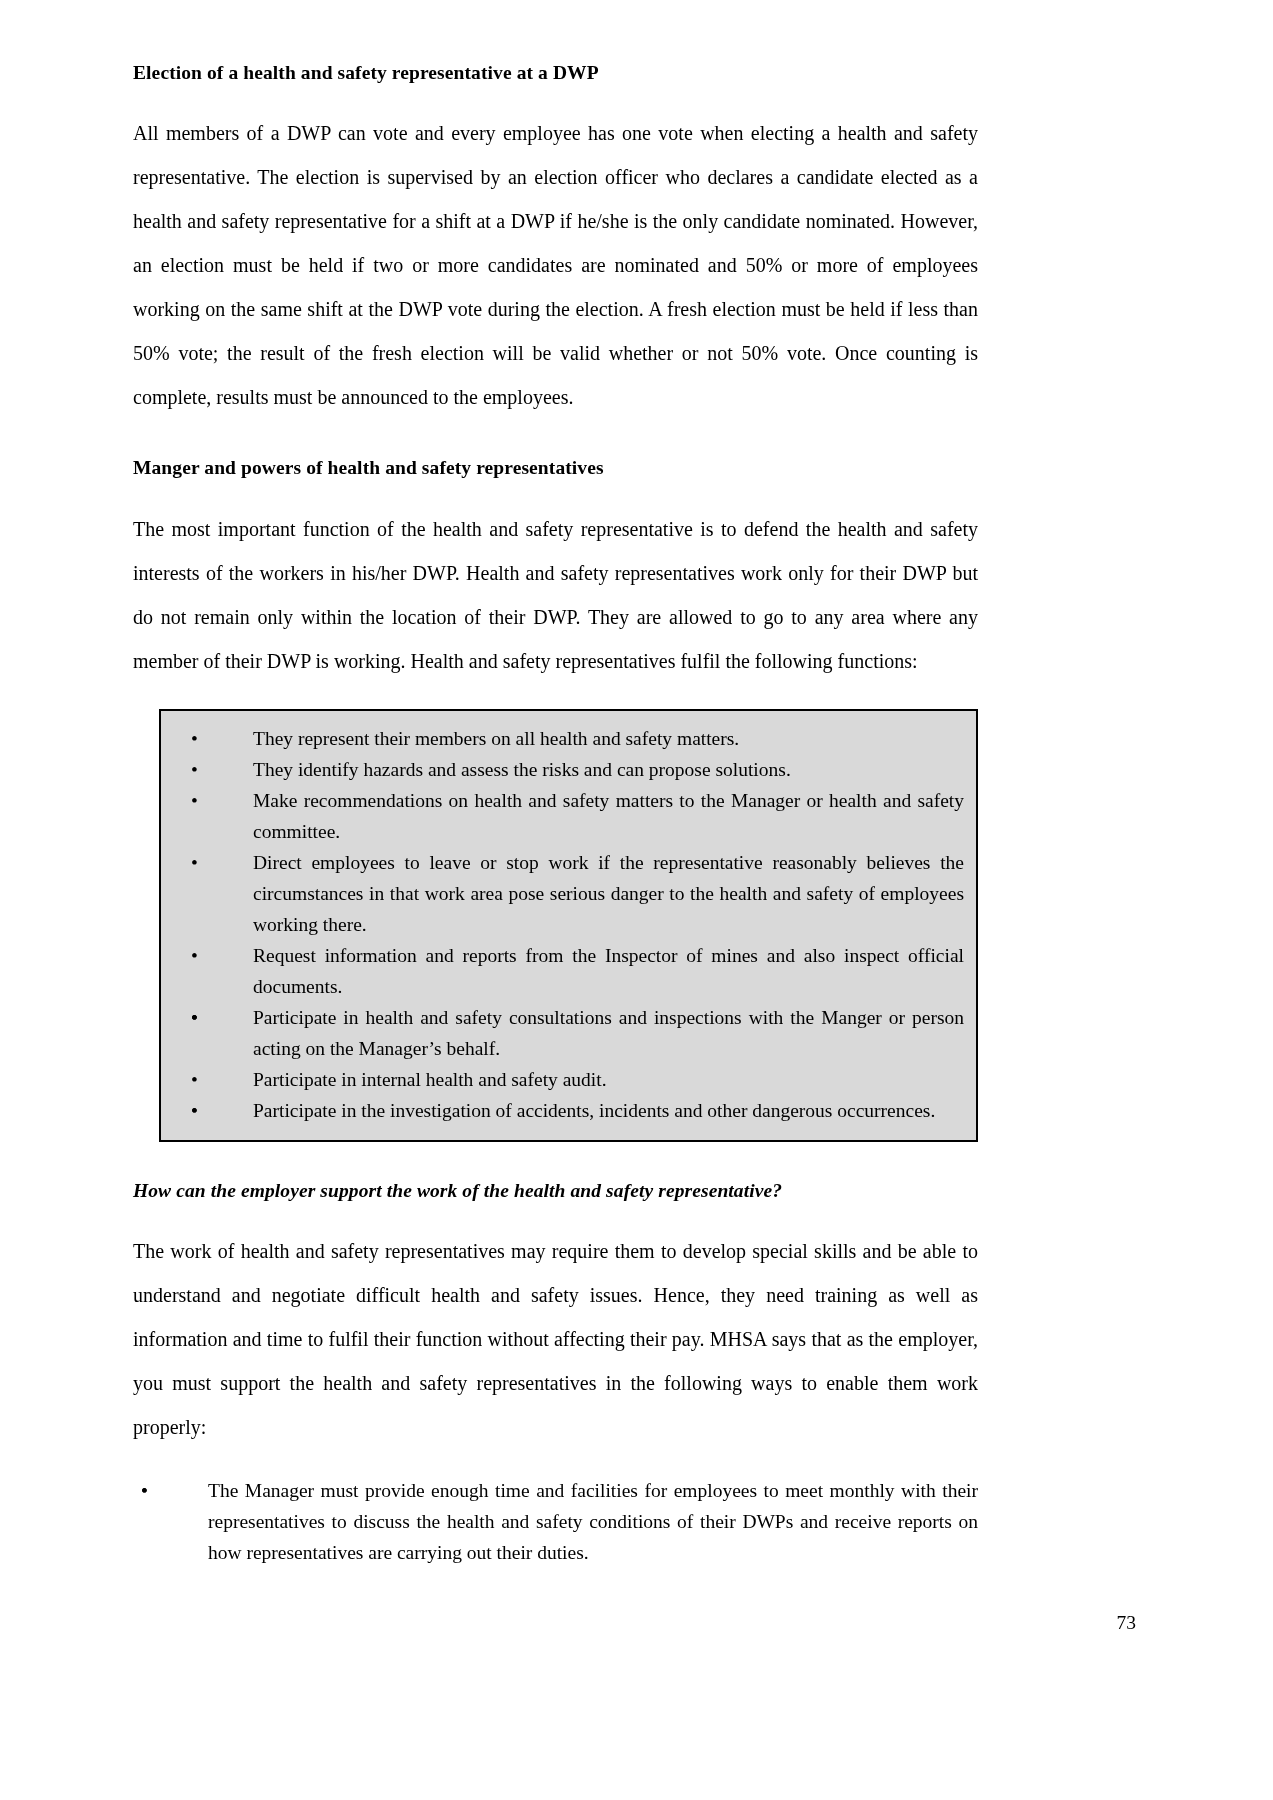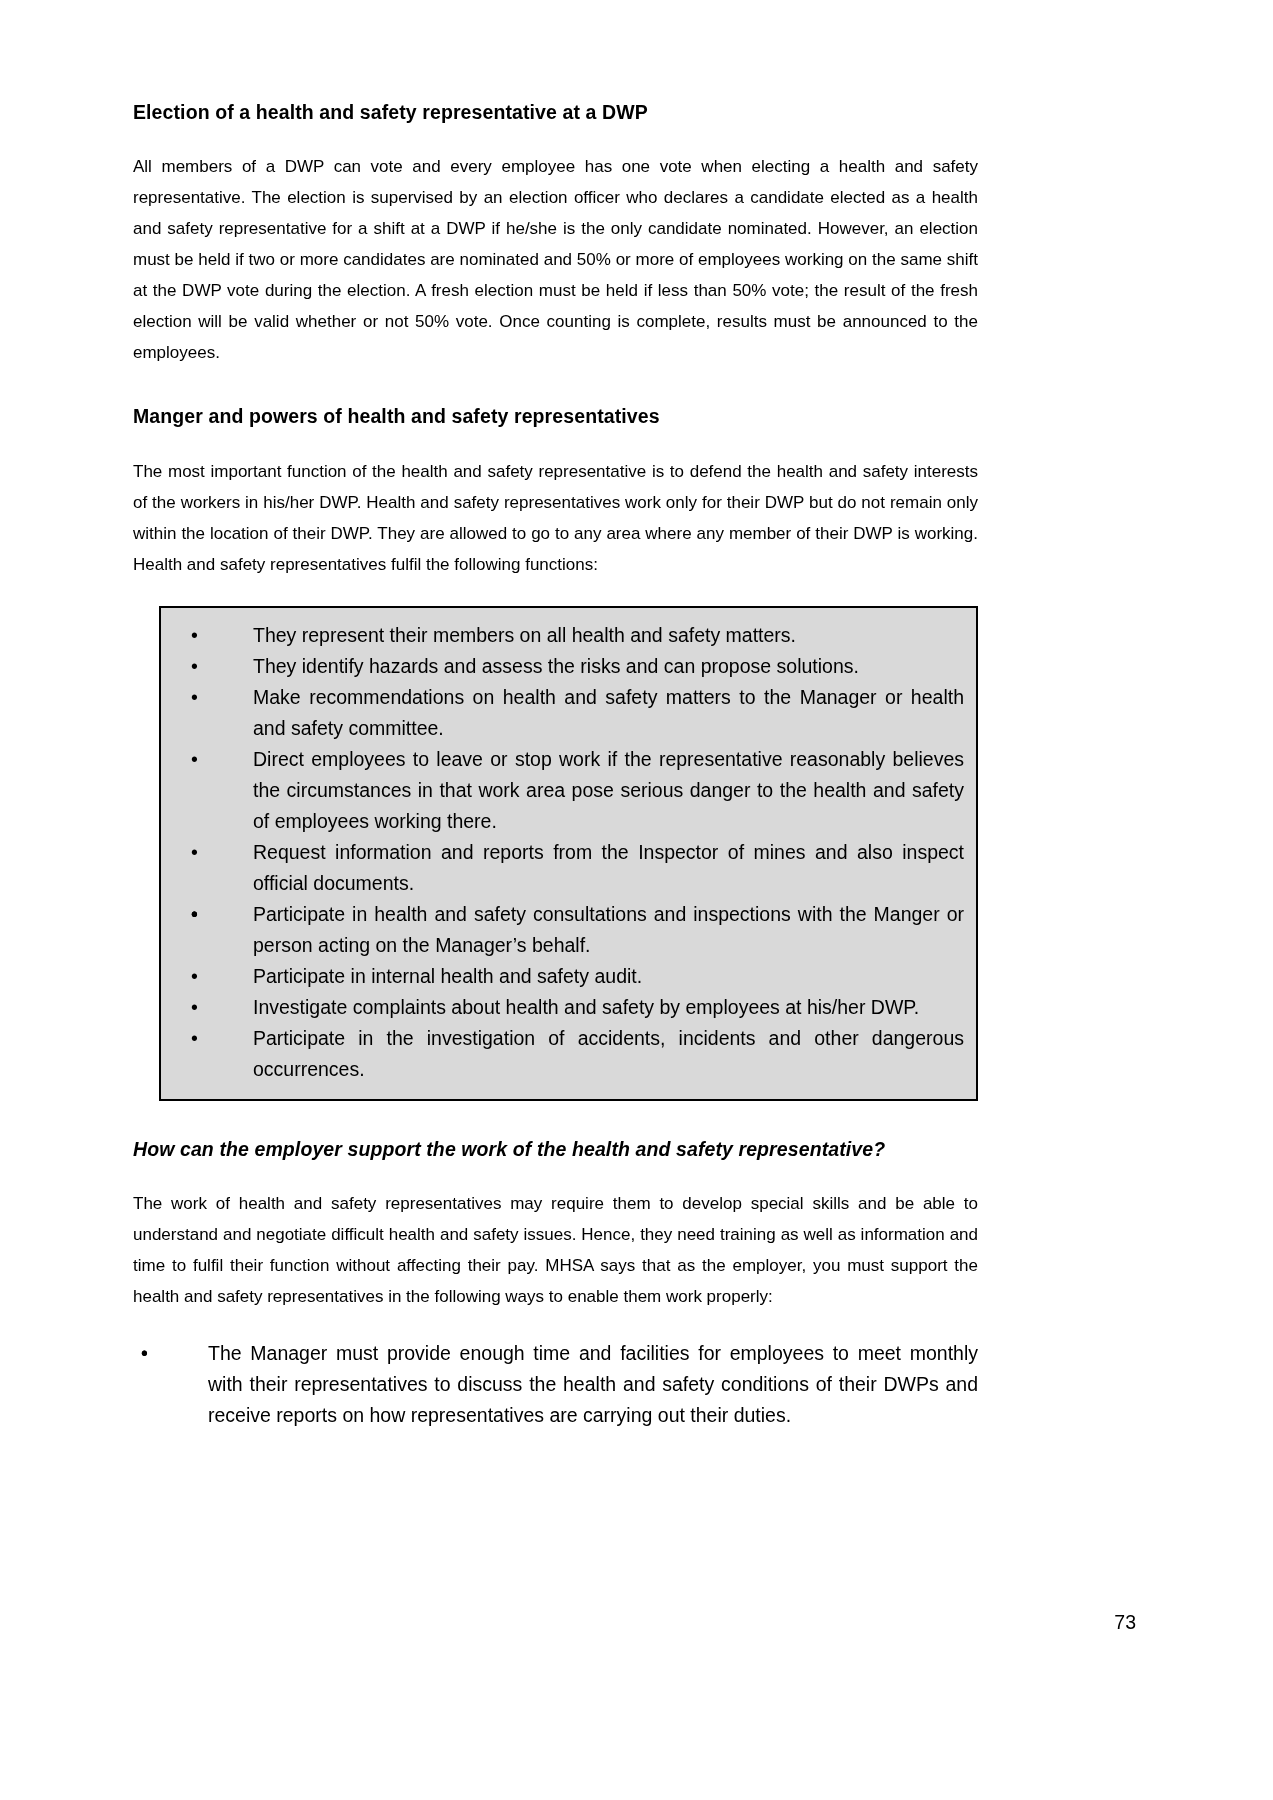--- a/index.html
+++ b/index.html
@@ -11,22 +11,23 @@
     width: 1273px;
     min-height: 1800px;
     font-family: "Liberation Sans", sans-serif;
     color: #000000;
     position: relative;
   }
   .page {
     width: 1273px;
     min-height: 1800px;
     box-sizing: border-box;
-    padding: 100px 272px 60px 133px;
+    padding: 60px 272px 60px 133px;
     position: relative;
+    font-family: Liberation Serif, serif;
   }
   .content {
     width: 845px;
   }
   h2.section-heading {
     font-size: 19.5px;
     font-weight: bold;
     margin: 0 0 26px 0;
     line-height: 1.3;
     letter-spacing: 0.1px;
@@ -40,22 +41,22 @@
   }
   h3.italic-heading {
     font-size: 19.5px;
     font-weight: bold;
     font-style: italic;
     margin: 36px 0 26px 0;
     line-height: 1.3;
     letter-spacing: 0.1px;
   }
   p.body-text {
-    font-size: 17px;
-    line-height: 31px;
+    font-size: 20px;
+    line-height: 44px;
     text-align: justify;
     margin: 0 0 26px 0;
   }
   p.body-text:last-child {
     margin-bottom: 0;
   }
   .framed-box {
     border: 2px solid #000000;
     background: #d9d9d9;
     padding: 12px 12px 14px 12px;
@@ -129,21 +130,21 @@
       <ul class="box-list" id="functions-list">
           <li><span class="bullet">•</span><span>They represent their members on all health and safety matters.</span></li>
           <li><span class="bullet">•</span><span>They identify hazards and assess the risks and can propose solutions.</span></li>
           <li><span class="bullet">•</span><span>Make recommendations on health and safety matters to the Manager or health and safety committee.</span></li>
           <li><span class="bullet">•</span><span>Direct employees to leave or stop work if the representative reasonably believes the circumstances in that work area pose serious danger to the health and safety of employees working there.</span></li>
           <li><span class="bullet">•</span><span>Request information and reports from the Inspector of mines and also inspect official documents.</span></li>
           <li><span class="bullet">•</span></li>
           <li><span class="bullet">•</span></li>
           <li><span class="bullet">•</span><span>Participate in health and safety consultations and inspections with the Manger or person acting on the Manager’s behalf.</span></li>
           <li><span class="bullet">•</span><span>Participate in internal health and safety audit.</span></li>
-          <li><span class="bullet">•</span><span>Investigate complaints about health and safety by employees at his/her DWP.</span></li>
+          <li><span class="bullet">•</span></li>
           <li><span class="bullet">•</span><span>Participate in the investigation of accidents, incidents and other dangerous occurrences.</span></li>
         </ul>
     </div>
 
     <h3 class="italic-heading">How can the employer support the work of the health and safety representative?</h3>
 
     <p class="body-text">The work of health and safety representatives may require them to develop special skills and be able to understand and negotiate difficult health and safety issues. Hence, they need training as well as information and time to fulfil their function without affecting their pay. MHSA says that as the employer, you must support the health and safety representatives in the following ways to enable them work properly:</p>
 
     <ul class="plain-list" id="support-list">
         <li><span class="bullet">•</span></li>

